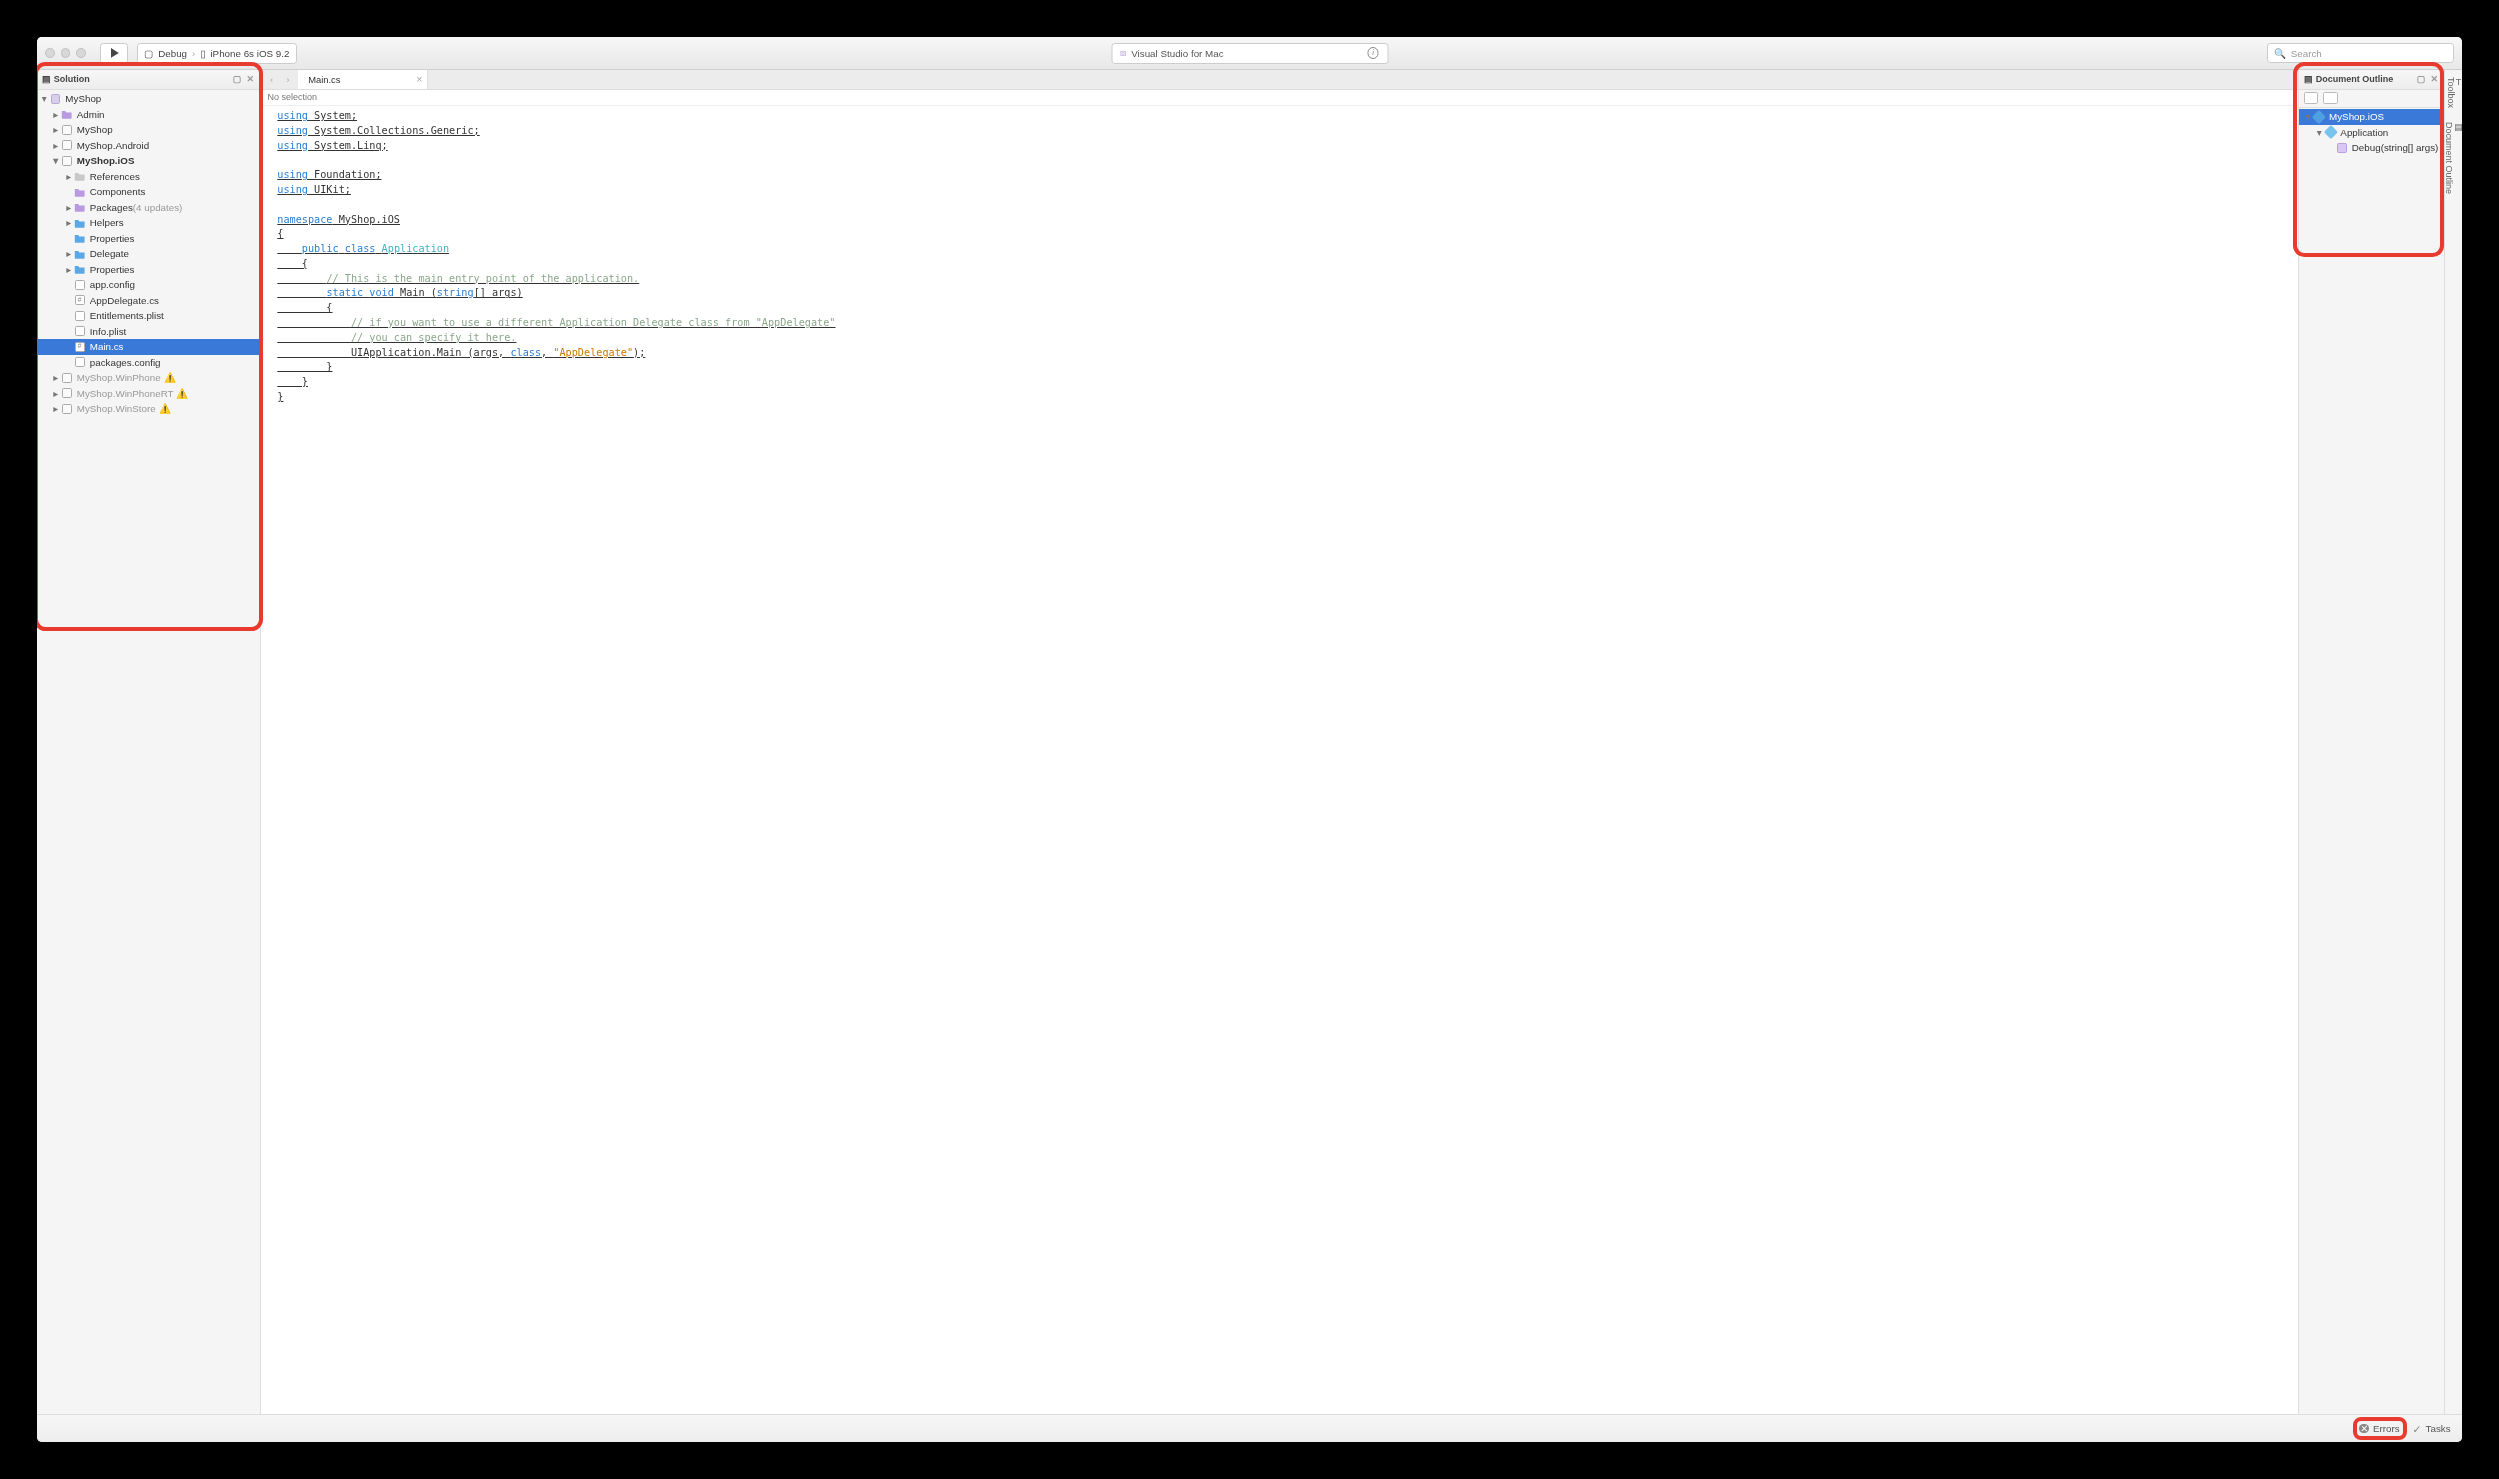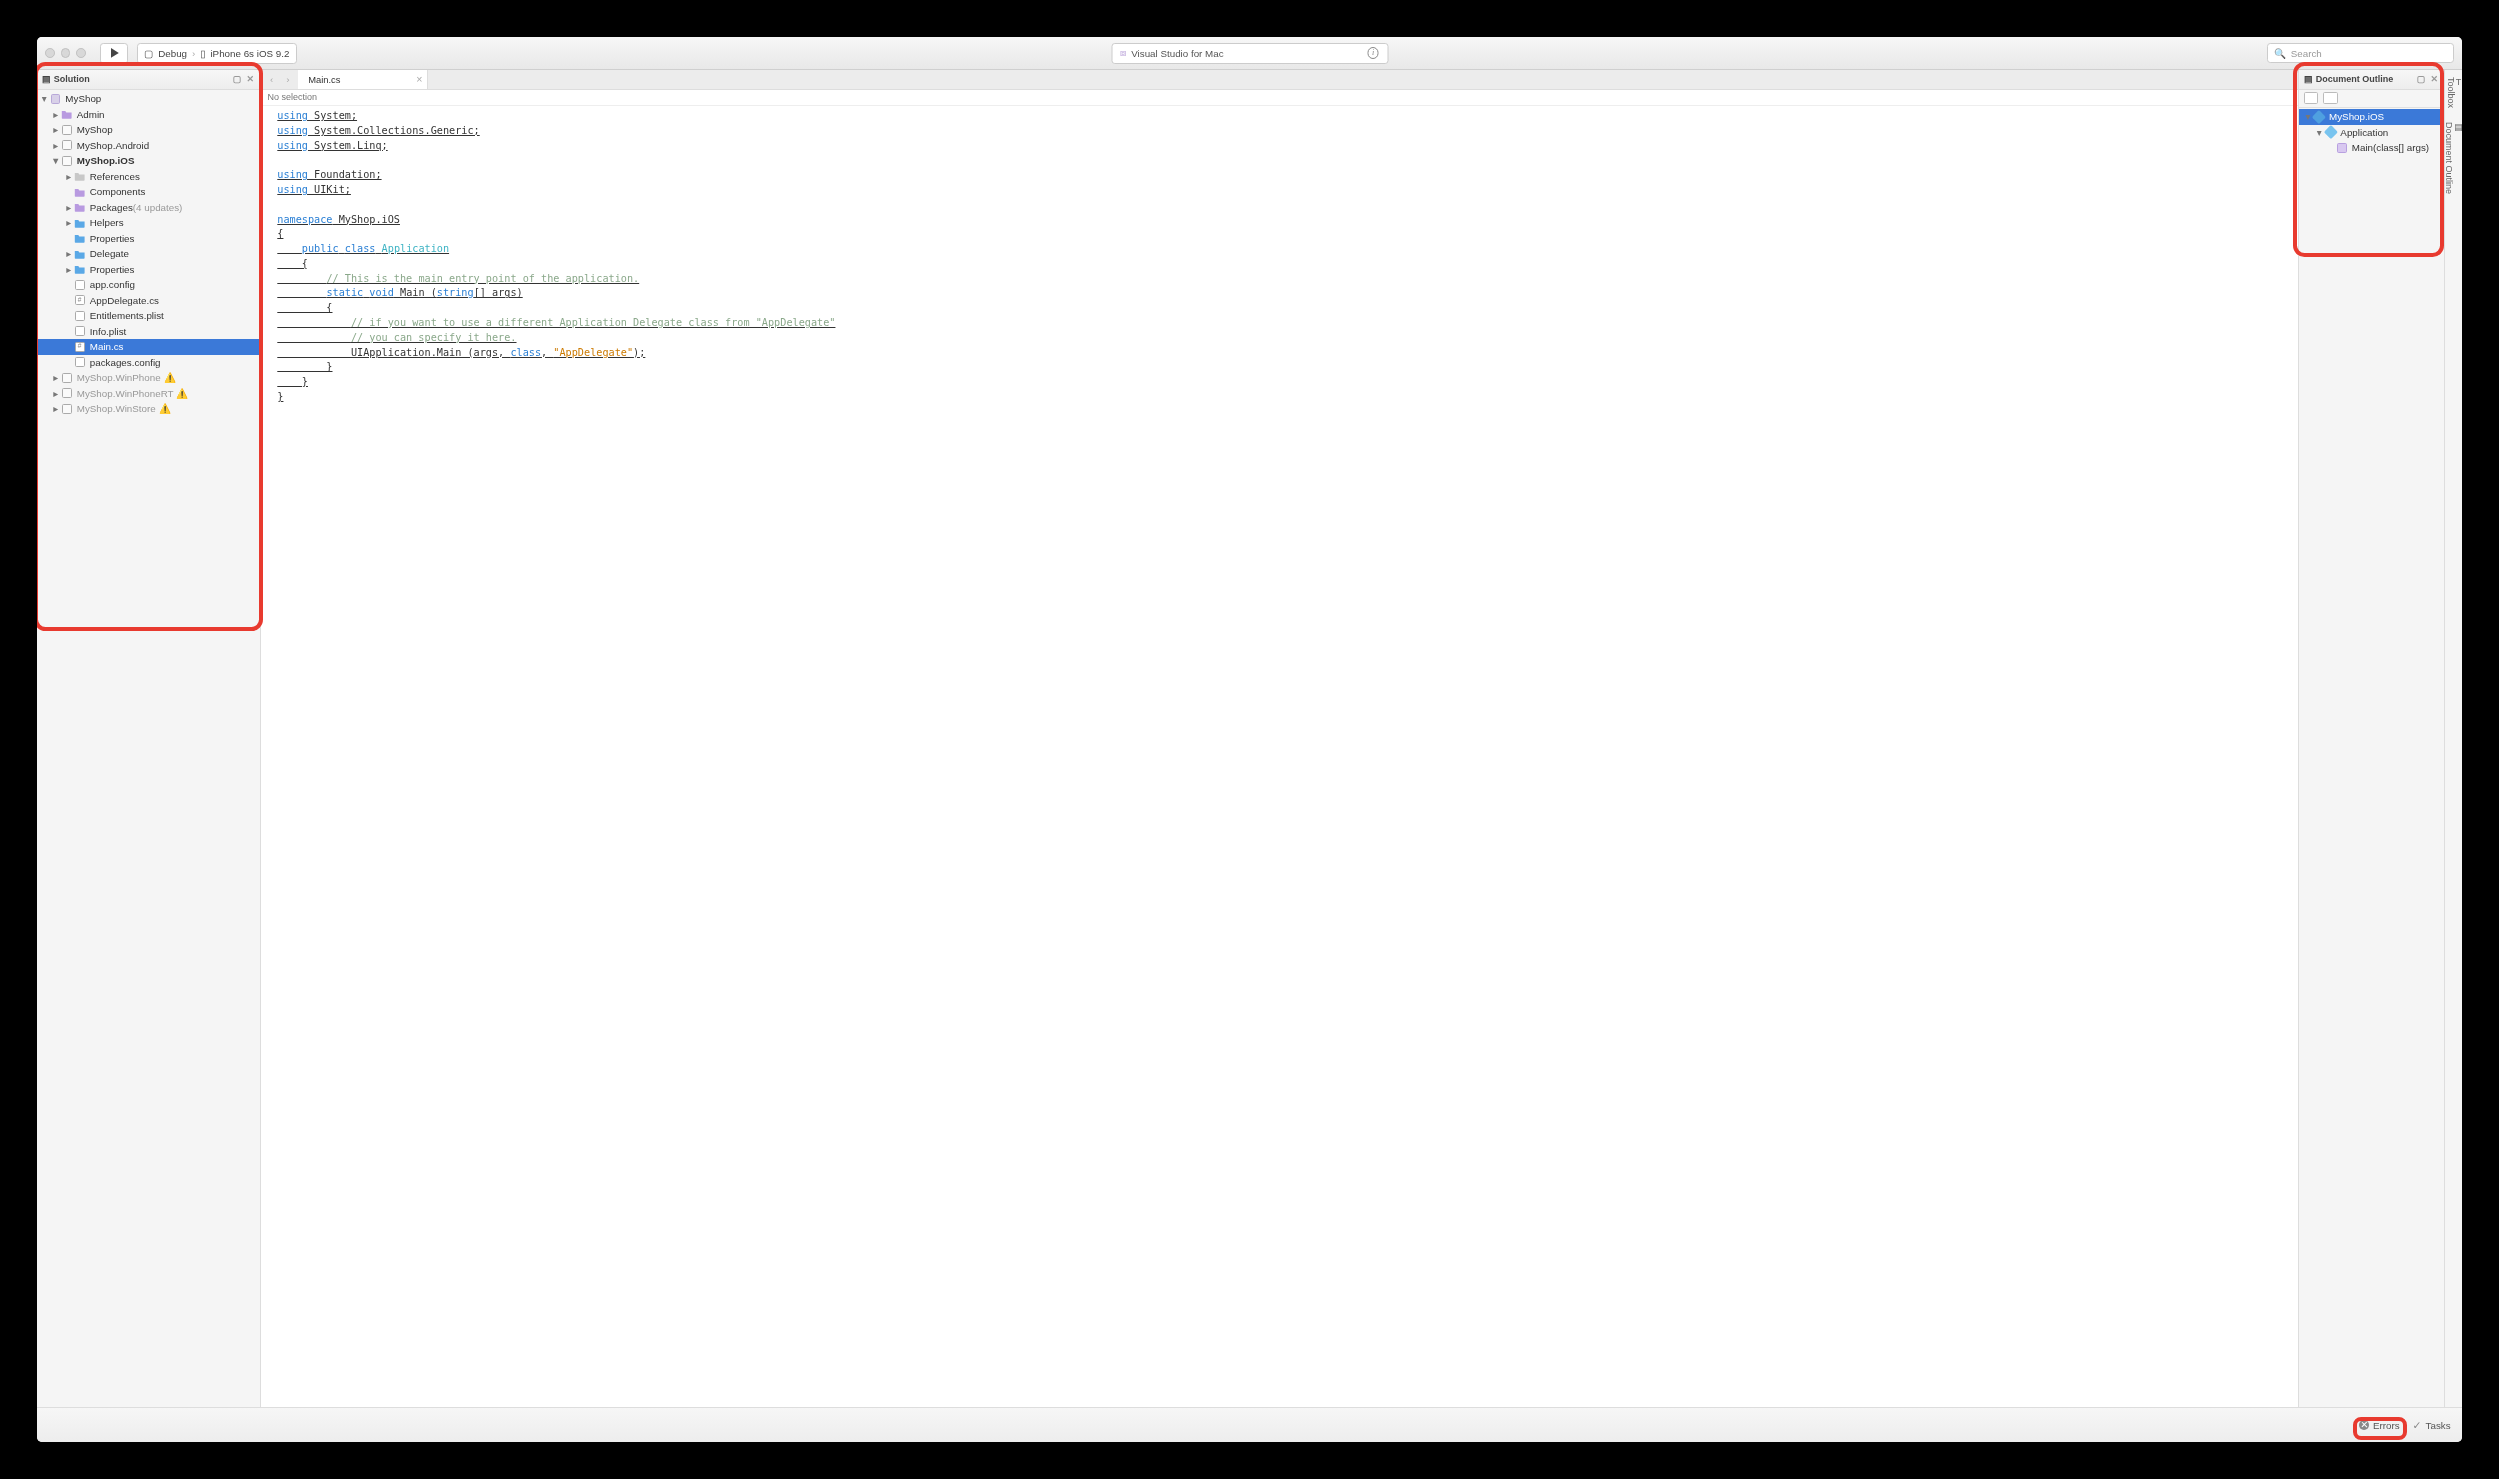--- a/index.html
+++ b/index.html
@@ -141,21 +141,21 @@
 
 .side-tabs {
   width:18px; background:#f5f5f5; border-left:0.8px solid #ddd;
   display:flex; flex-direction:column; align-items:center; padding-top:3.3px; gap:8.1px;
 }
 .side-tab { writing-mode:vertical-rl; font-size:9px; color:#666; cursor:pointer; padding:3.3px 0;}
 .side-tab .sicon { writing-mode:horizontal-tb; margin-bottom:3.3px; display:block;}
 
 
 .statusbar {
-  height: 35px; background: linear-gradient(#f6f6f6,#ededed);
+  height: 28px; background: linear-gradient(#f6f6f6,#ededed);
   border-top:0.8px solid #ddd; display:flex; align-items:center; justify-content:flex-end;
   gap:13px; padding:0 11.4px; font-size:9.8px; color:#555;
 }
 .status-item { display:flex; align-items:center; gap:4.1px; cursor:pointer;}
 .err-icon{ width:9.8px;height:9.8px;background:#888;border-radius:50%;position:relative;}
 .err-icon::before,.err-icon::after{content:"";position:absolute;background:#fff;width:6.5px;height:1.2px;top:4.1px;left:1.6px;}
 .err-icon::before{transform:rotate(45deg);} .err-icon::after{transform:rotate(-45deg);}
 .chk-icon{ color:#888; font-size:10.6px;}
 
 
@@ -469,21 +469,21 @@
               <span class="diamond lightblue"></span>
             </span>
             <span>Application</span>
           </div>
           <div class="tree-row">
             <span class="indent" style="width:26px"></span>
             <span class="disclosure none">▸</span>
             <span class="ticon">
               <span class="mbox"></span>
             </span>
-            <span>Main(class[] args)</span>
+            <span>Debug(string[] args)</span>
           </div>
         </div>
     </div>
 
     <div class="side-tabs">
       <div class="side-tab">
         <span class="sicon">T</span>
         <span>Toolbox</span>
       </div>
       <div class="side-tab">

